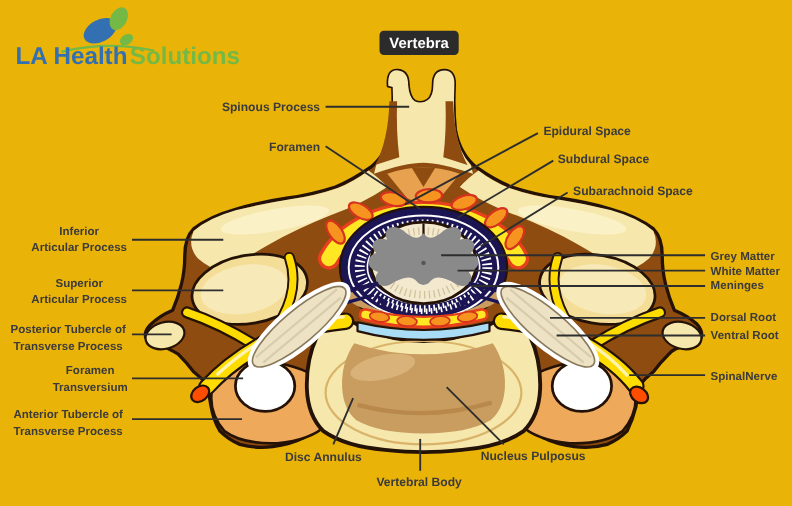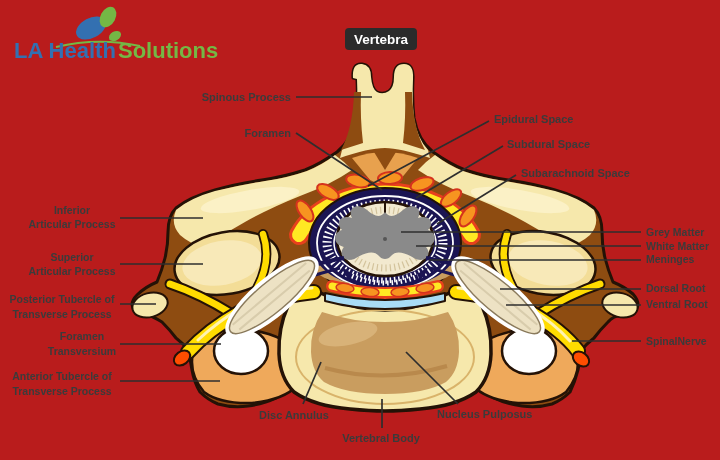--- a/index.html
+++ b/index.html
@@ -1,16 +1,16 @@
 <!DOCTYPE html>
 <html><head>
 <meta charset="utf-8">
 <style>
   html,body{margin:0;padding:0;background:#ffffff;}
-  .stage{position:relative;width:720px;height:460px;background:#b91c1c;overflow:hidden;
+  .stage{position:relative;width:720px;height:460px;background:#eab308;overflow:hidden;
          font-family:"Liberation Sans",sans-serif;}
   .lbl{font-family:"Liberation Sans",sans-serif;font-weight:bold;font-size:11px;fill:#3b3b3b;}
   .lbl-sm{font-size:10.5px;}
   .leader{stroke:#2e2e2e;stroke-width:1.7;fill:none;}
   .brand{font-family:"Liberation Sans",sans-serif;font-weight:bold;font-size:22px;}
   .badge-txt{font-family:"Liberation Sans",sans-serif;font-weight:bold;font-size:13.5px;fill:#ffffff;}
 </style>
 </head>
 <body>
 

